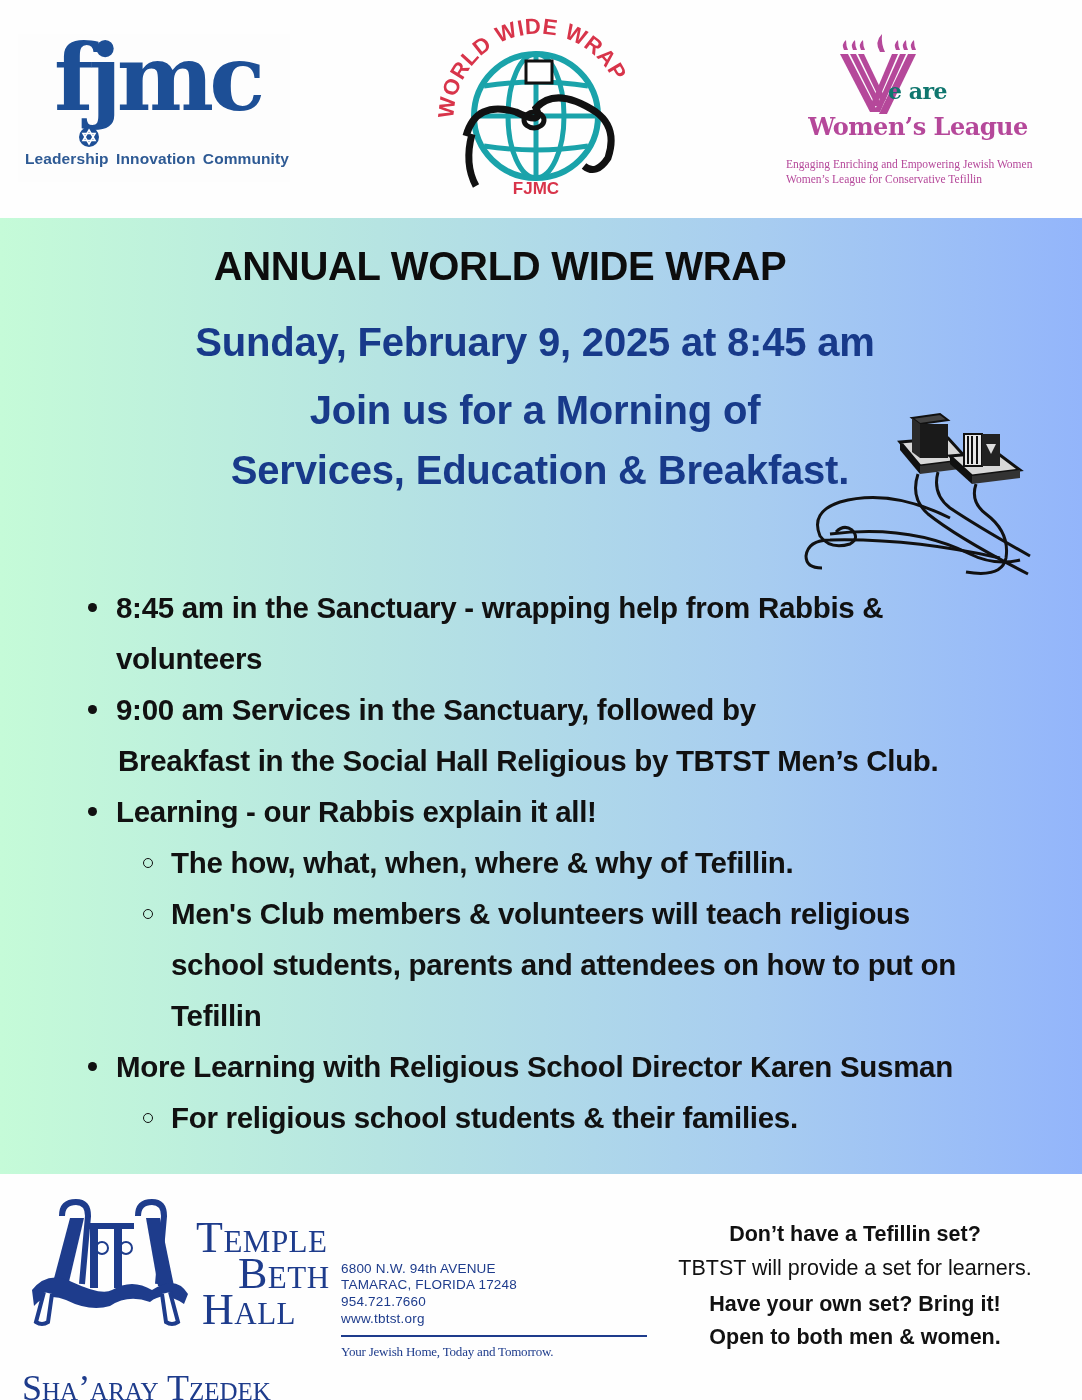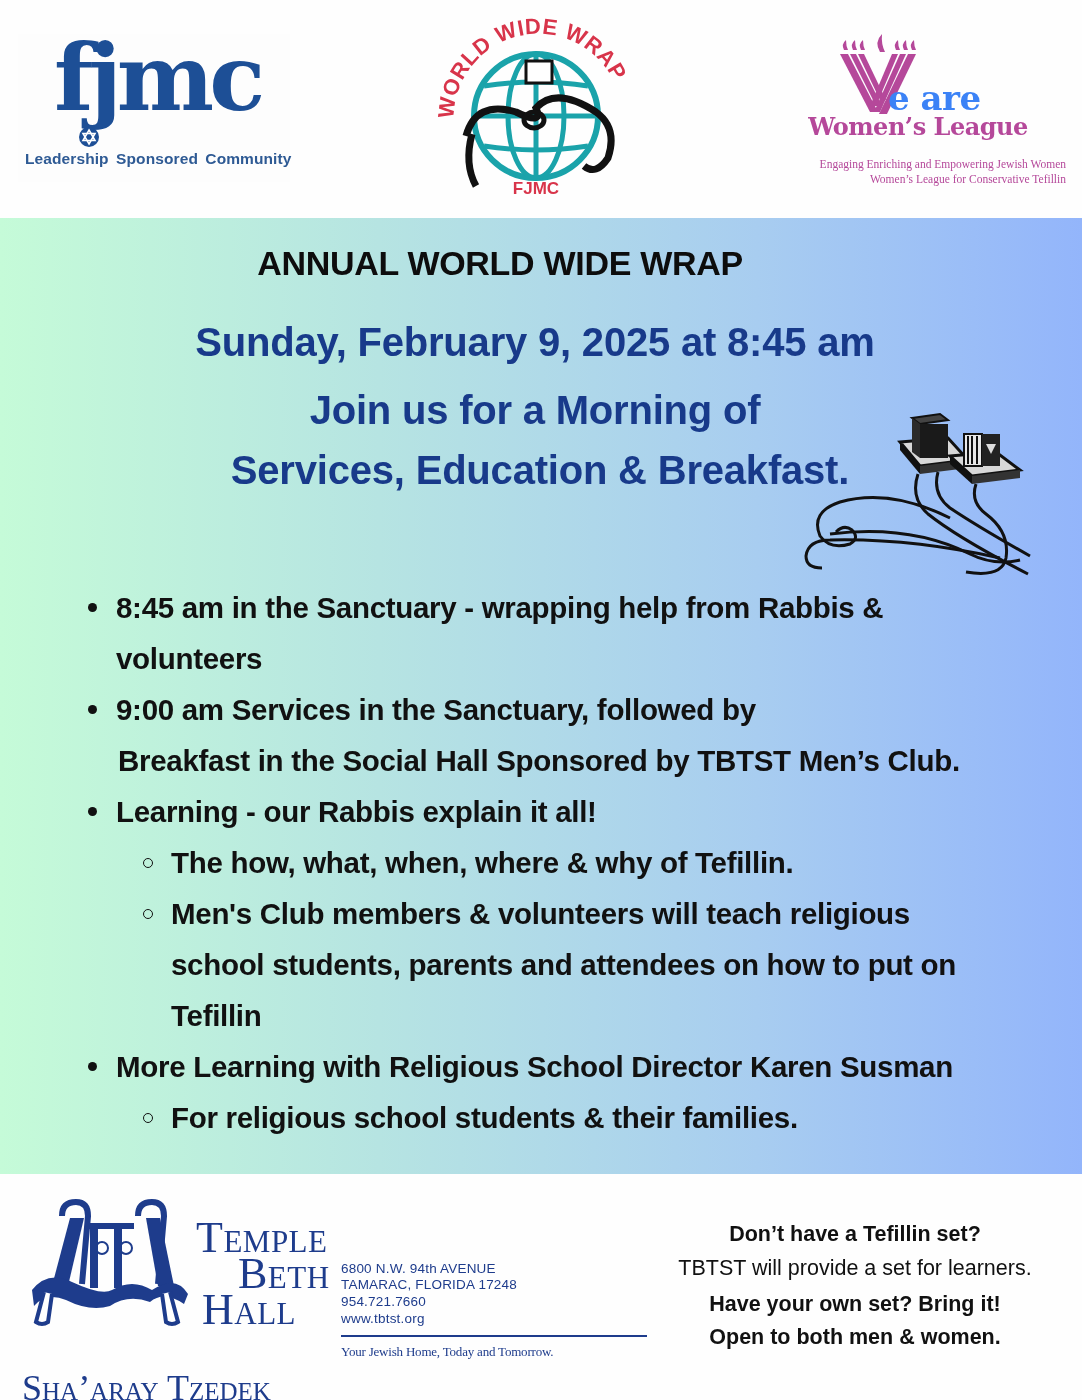--- a/index.html
+++ b/index.html
@@ -22,43 +22,43 @@
       font-family: "Liberation Sans", sans-serif; font-weight: bold; font-size: 15.5px;
       color: #2e5a94; letter-spacing: 0.1px; word-spacing: 3px; white-space: nowrap;
     }
 
     .wwr { position: absolute; left: 436px; top: 16px; width: 200px; height: 184px; }
 
     .wl { position: absolute; left: 770px; top: 34px; width: 296px; height: 156px; }
     .wl-mark { position: absolute; left: 66px; top: 0px; width: 94px; height: 80px; }
     .wl-eare {
       position: absolute; left: 118px; top: 44px;
-      font-family: "DejaVu Serif", serif; font-weight: bold; font-size: 34px; color: #3b82f6;
+      font-family: "DejaVu Serif", serif; font-weight: bold; font-size: 22px; color: #0f766e;
       letter-spacing: -0.5px;
     }
     .wl-name {
       position: absolute; left: 0px; top: 78px; width: 296px; text-align: center;
       font-family: "DejaVu Serif", serif; font-weight: bold; font-size: 24px; color: #b5489a;
       letter-spacing: -0.5px; white-space: nowrap;
     }
     .wl-sub1, .wl-sub2 {
-      position: absolute; left: 0; width: 296px; text-align: right;
+      position: absolute; left: 16px; width: 296px; text-align: left;
       font-family: "Liberation Serif", serif; font-size: 11.5px; color: #b5489a; white-space: nowrap;
     }
     .wl-sub1 { top: 124px; }
     .wl-sub2 { top: 139px; }
 
     
     .band {
       position: absolute; left: 0; top: 218px; width: 1082px; height: 956px;
       background: linear-gradient(90deg, #c5fbd8 0%, #b6e4e2 35%, #a8cdf0 70%, #93b5fb 100%);
     }
     .title {
       position: absolute; left: 0; top: 244px; width: 1000px; text-align: center;
-      font-family: "Liberation Sans", sans-serif; font-weight: bold; font-size: 34px; color: #0d0d0d;
+      font-family: "Liberation Sans", sans-serif; font-weight: bold; font-size: 40px; color: #0d0d0d;
       letter-spacing: -0.3px;
     }
     .date {
       position: absolute; left: 0; top: 320px; width: 1070px; text-align: center;
       font-weight: bold; font-size: 40px; color: #183a8a; letter-spacing: -0.2px;
     }
     .invite1, .invite2 {
       position: absolute; left: 0; width: 1082px; text-align: center;
       font-weight: bold; font-size: 40px; color: #183a8a; letter-spacing: -0.2px;
     }
@@ -105,21 +105,21 @@
 <div class="header">
 
   <div class="fjmc">
     <div class="fjmc-word">fjmc</div>
     <div class="fjmc-tm">™</div>
     <svg class="fjmc-star" viewBox="0 0 22 22">
       <circle cx="11" cy="11" r="10" fill="#1d4f96"></circle>
       <polygon points="11,4 17,14.5 5,14.5" fill="none" stroke="#fff" stroke-width="1.6"></polygon>
       <polygon points="11,18 17,7.5 5,7.5" fill="none" stroke="#fff" stroke-width="1.6"></polygon>
     </svg>
-    <div class="fjmc-tag">Leadership Sponsored Community</div>
+    <div class="fjmc-tag">Leadership Innovation Community</div>
   </div>
 
   <svg class="wwr" viewBox="0 0 200 184">
     <defs>
       <path id="arcPath" d="M 18 108 A 82 82 0 0 1 186 96"></path>
     </defs>
     <g>
       <circle cx="100" cy="100" r="62" fill="none" stroke="#1aa3aa" stroke-width="6"></circle>
       <ellipse cx="100" cy="100" rx="28" ry="62" fill="none" stroke="#1aa3aa" stroke-width="5"></ellipse>
       <line x1="100" y1="38" x2="100" y2="162" stroke="#1aa3aa" stroke-width="5"></line>
@@ -201,21 +201,21 @@
 </svg>
 
 <div class="list">
 
   <div class="dot" style="left:88px; top:603px;"></div>
   <div class="li" style="left:116px; top:593px;">8:45 am in the Sanctuary - wrapping help from Rabbis &amp;</div>
   <div class="li" style="left:116px; top:644px;">volunteers</div>
 
   <div class="dot" style="left:88px; top:705px;"></div>
   <div class="li" style="left:116px; top:695px;">9:00 am Services in the Sanctuary, followed by</div>
-  <div class="li" style="left:118px; top:746px;">Breakfast in the Social Hall Sponsored by TBTST Men’s Club.</div>
+  <div class="li" style="left:118px; top:746px;">Breakfast in the Social Hall Religious by TBTST Men’s Club.</div>
 
   <div class="dot" style="left:88px; top:807px;"></div>
   <div class="li" style="left:116px; top:797px;">Learning - our Rabbis explain it all!</div>
 
   <div class="circ" style="left:143px; top:858px;"></div>
   <div class="li" style="left:171px; top:848px;">The how, what, when, where &amp; why of Tefillin.</div>
 
   <div class="circ" style="left:143px; top:909px;"></div>
   <div class="li" style="left:171px; top:899px;">Men's Club members &amp; volunteers will teach religious</div>
   <div class="li" style="left:171px; top:950px;">school students, parents and attendees on how to put on</div>

